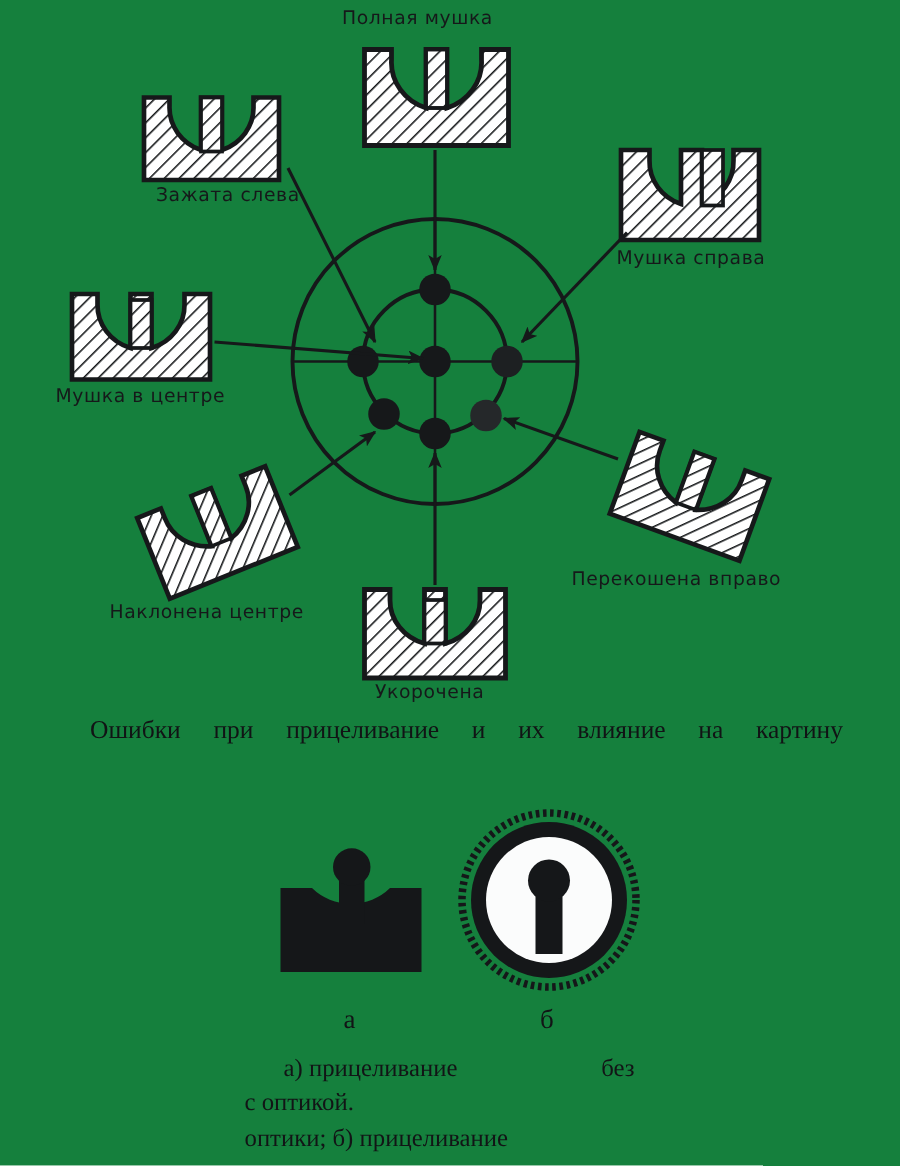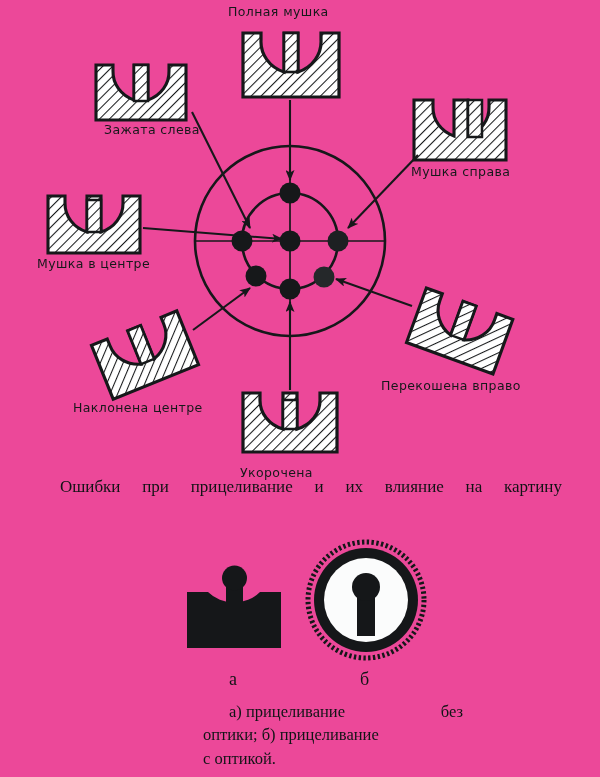--- a/index.html
+++ b/index.html
@@ -4,21 +4,21 @@
 <style>
   html, body {
     margin: 0;
     padding: 0;
     background: #ffffff;
   }
   #page {
     position: relative;
     width: 600px;
     height: 777px;
-    background: #ec4899;
+    background: #15803d;
     overflow: hidden;
     font-family: "DejaVu Sans", sans-serif;
   }
   #fig-svg {
     position: absolute;
     left: 0; top: 0;
     width: 600px;
     height: 777px;
   }
   .sans-label {
@@ -47,21 +47,20 @@
     font-size: 18px;
     color: #121416;
   }
   .bottom-caption {
     position: absolute;
     font-family: "Liberation Serif", "DejaVu Serif", serif;
     font-size: 16.5px;
     color: #121416;
     line-height: 1.42;
     width: 260px;
-    margin-left: 40px;
   }
   .bc-line { display: flex; }
   .bc-line.just { justify-content: space-between; }
 </style>
 </head>
 <body>
 
 <div id="page">
 
   <svg id="fig-svg" viewBox="0 0 600 777">
@@ -183,21 +182,21 @@
   <div class="sans-label" style="left:104px; top:124px;">Зажата слева</div>
 
   <div class="sans-label" style="left:411px; top:166px;">Мушка справа</div>
 
   <div class="sans-label" style="left:37px; top:258px;">Мушка в центре</div>
 
   <div class="sans-label" style="left:73px; top:402px;">Наклонена центре</div>
 
   <div class="sans-label" style="left:381px; top:380px;">Перекошена вправо</div>
 
-  <div class="sans-label" style="left:240px; top:455px;margin-top:12px;">Укорочена</div>
+  <div class="sans-label" style="left:250px; top:455px;">Укорочена</div>
 
   <div class="serif-caption" style="left:32px; top:476px; width:530px;">
     <div class="caption-row" style="justify-content:space-between; padding-left:28px;text-align:center;">
       <span class="cap-word">Ошибки</span>
       <span class="cap-word">при</span>
       <span class="cap-word">прицеливание</span>
       <span class="cap-word">и</span>
       <span class="cap-word">их</span>
       <span class="cap-word">влияние</span>
       <span class="cap-word">на</span>
@@ -206,17 +205,17 @@
   </div>
 
   <div class="ab-letter" style="left:229px; top:669px;">а</div>
   <div class="ab-letter" style="left:360px; top:669px;">б</div>
 
   <div class="bottom-caption" style="left:163px; top:700px;">
     <div class="bc-line just" style="padding-left:26px;">
       <span>а) прицеливание</span>
       <span>без</span>
     </div>
+    <div>с  оптикой.</div>
     <div>оптики; б) прицеливание</div>
-    <div>с  оптикой.</div>
   </div>
 
 </div>
 
 </body></html>

